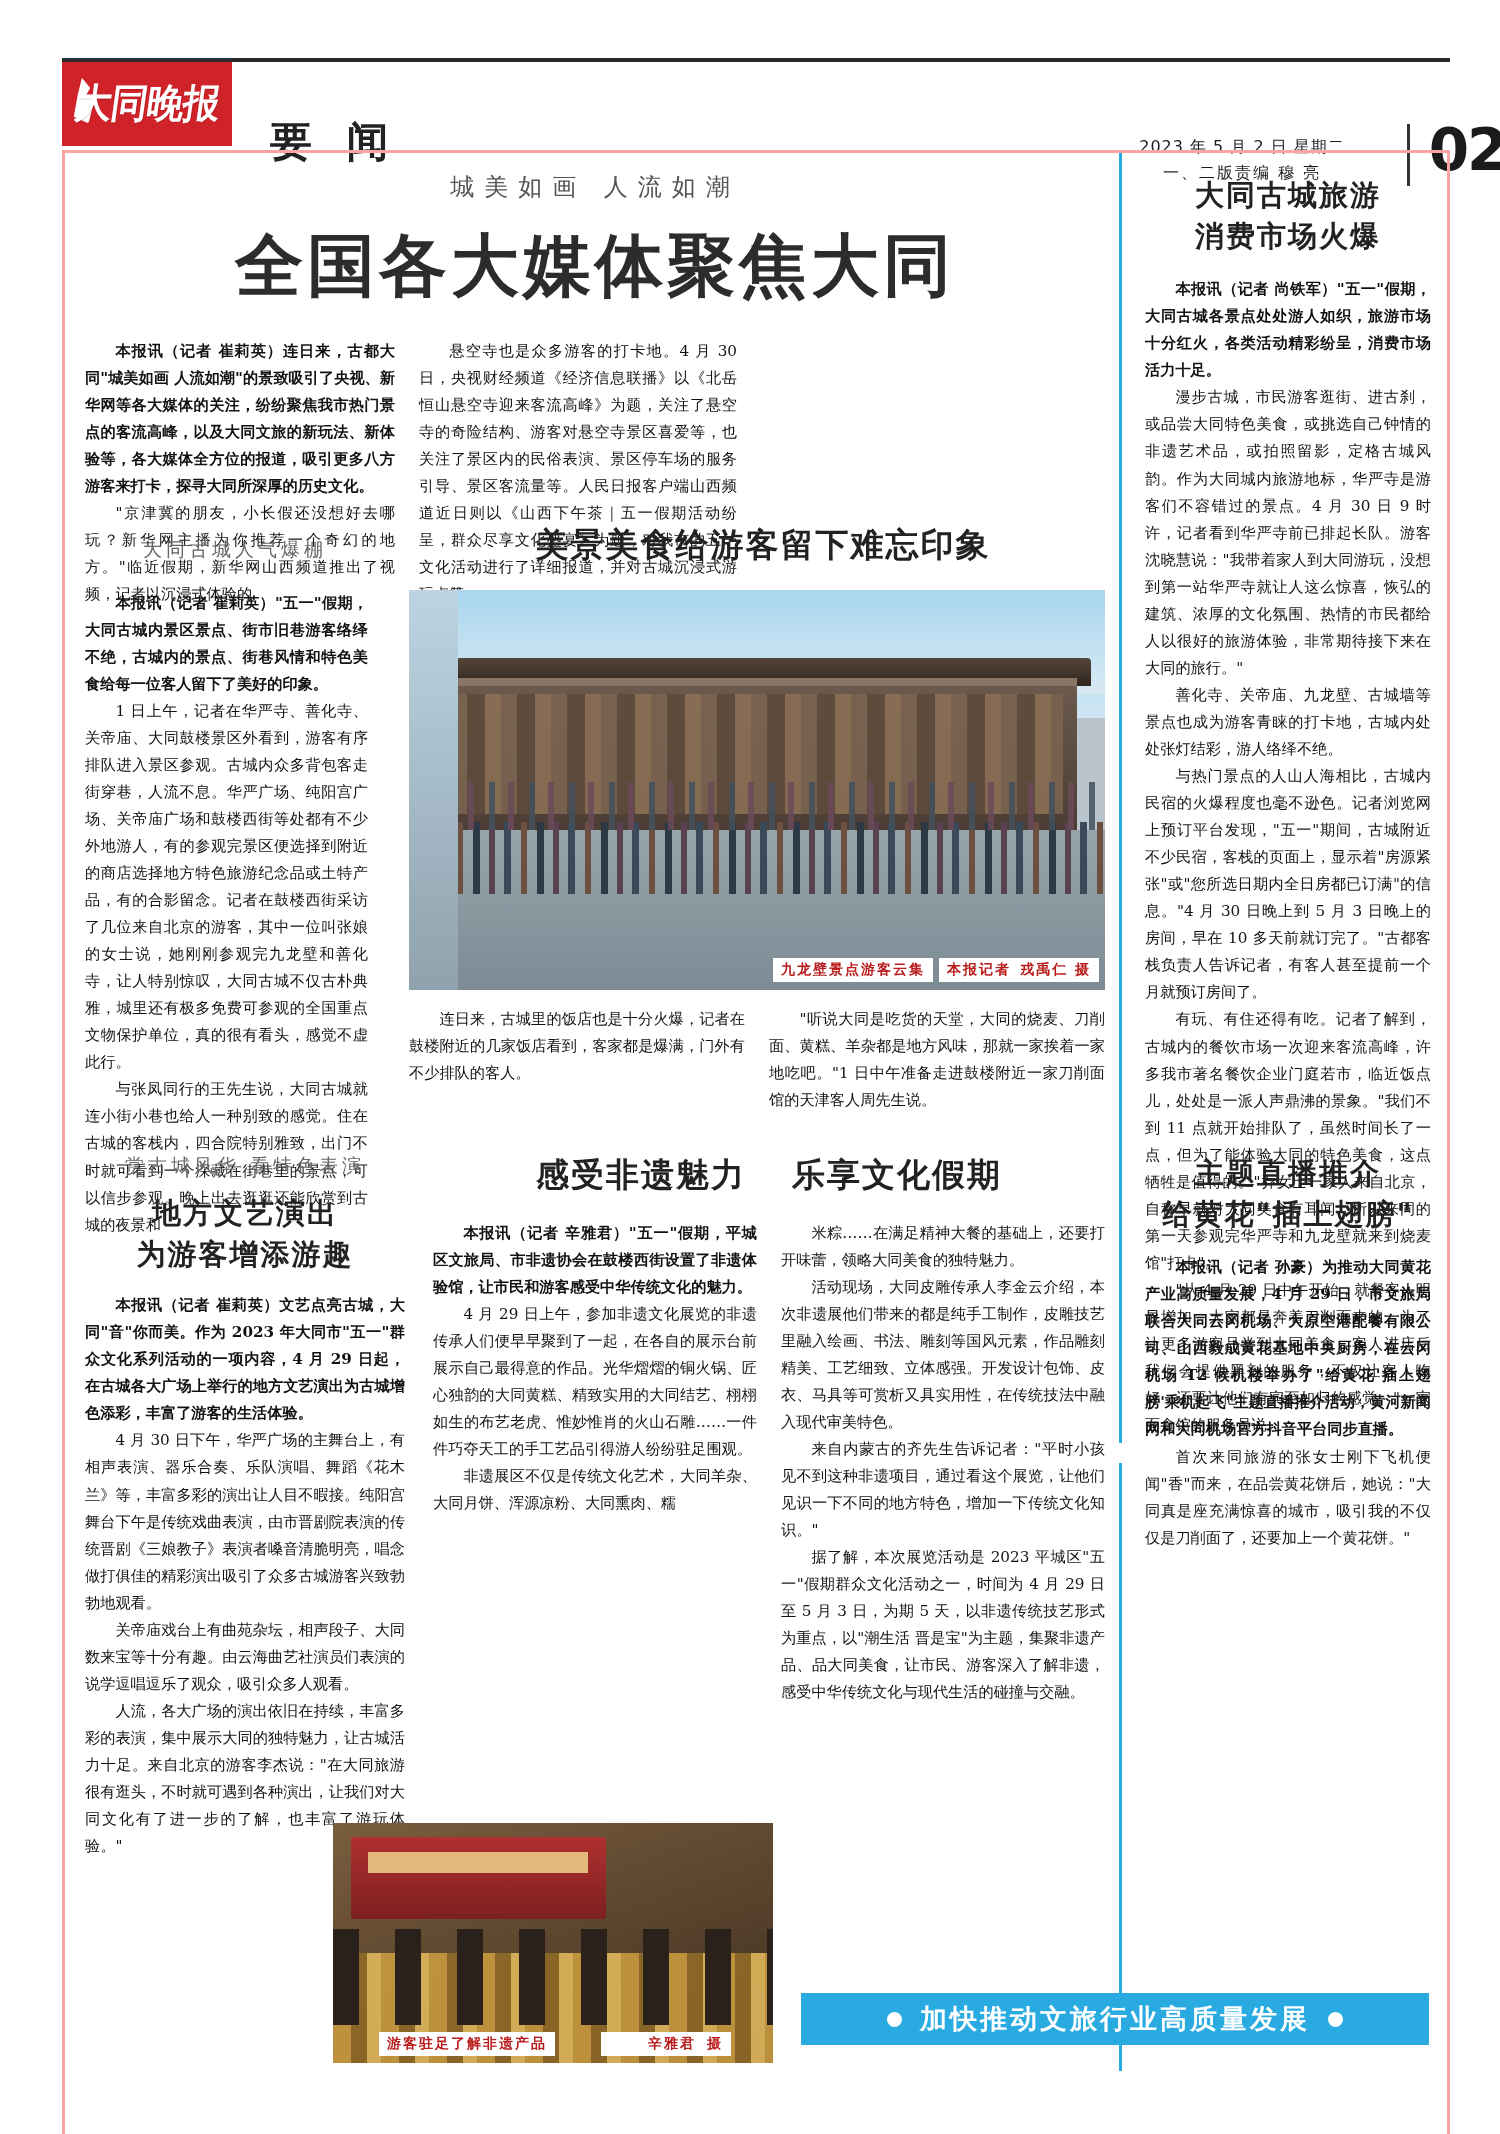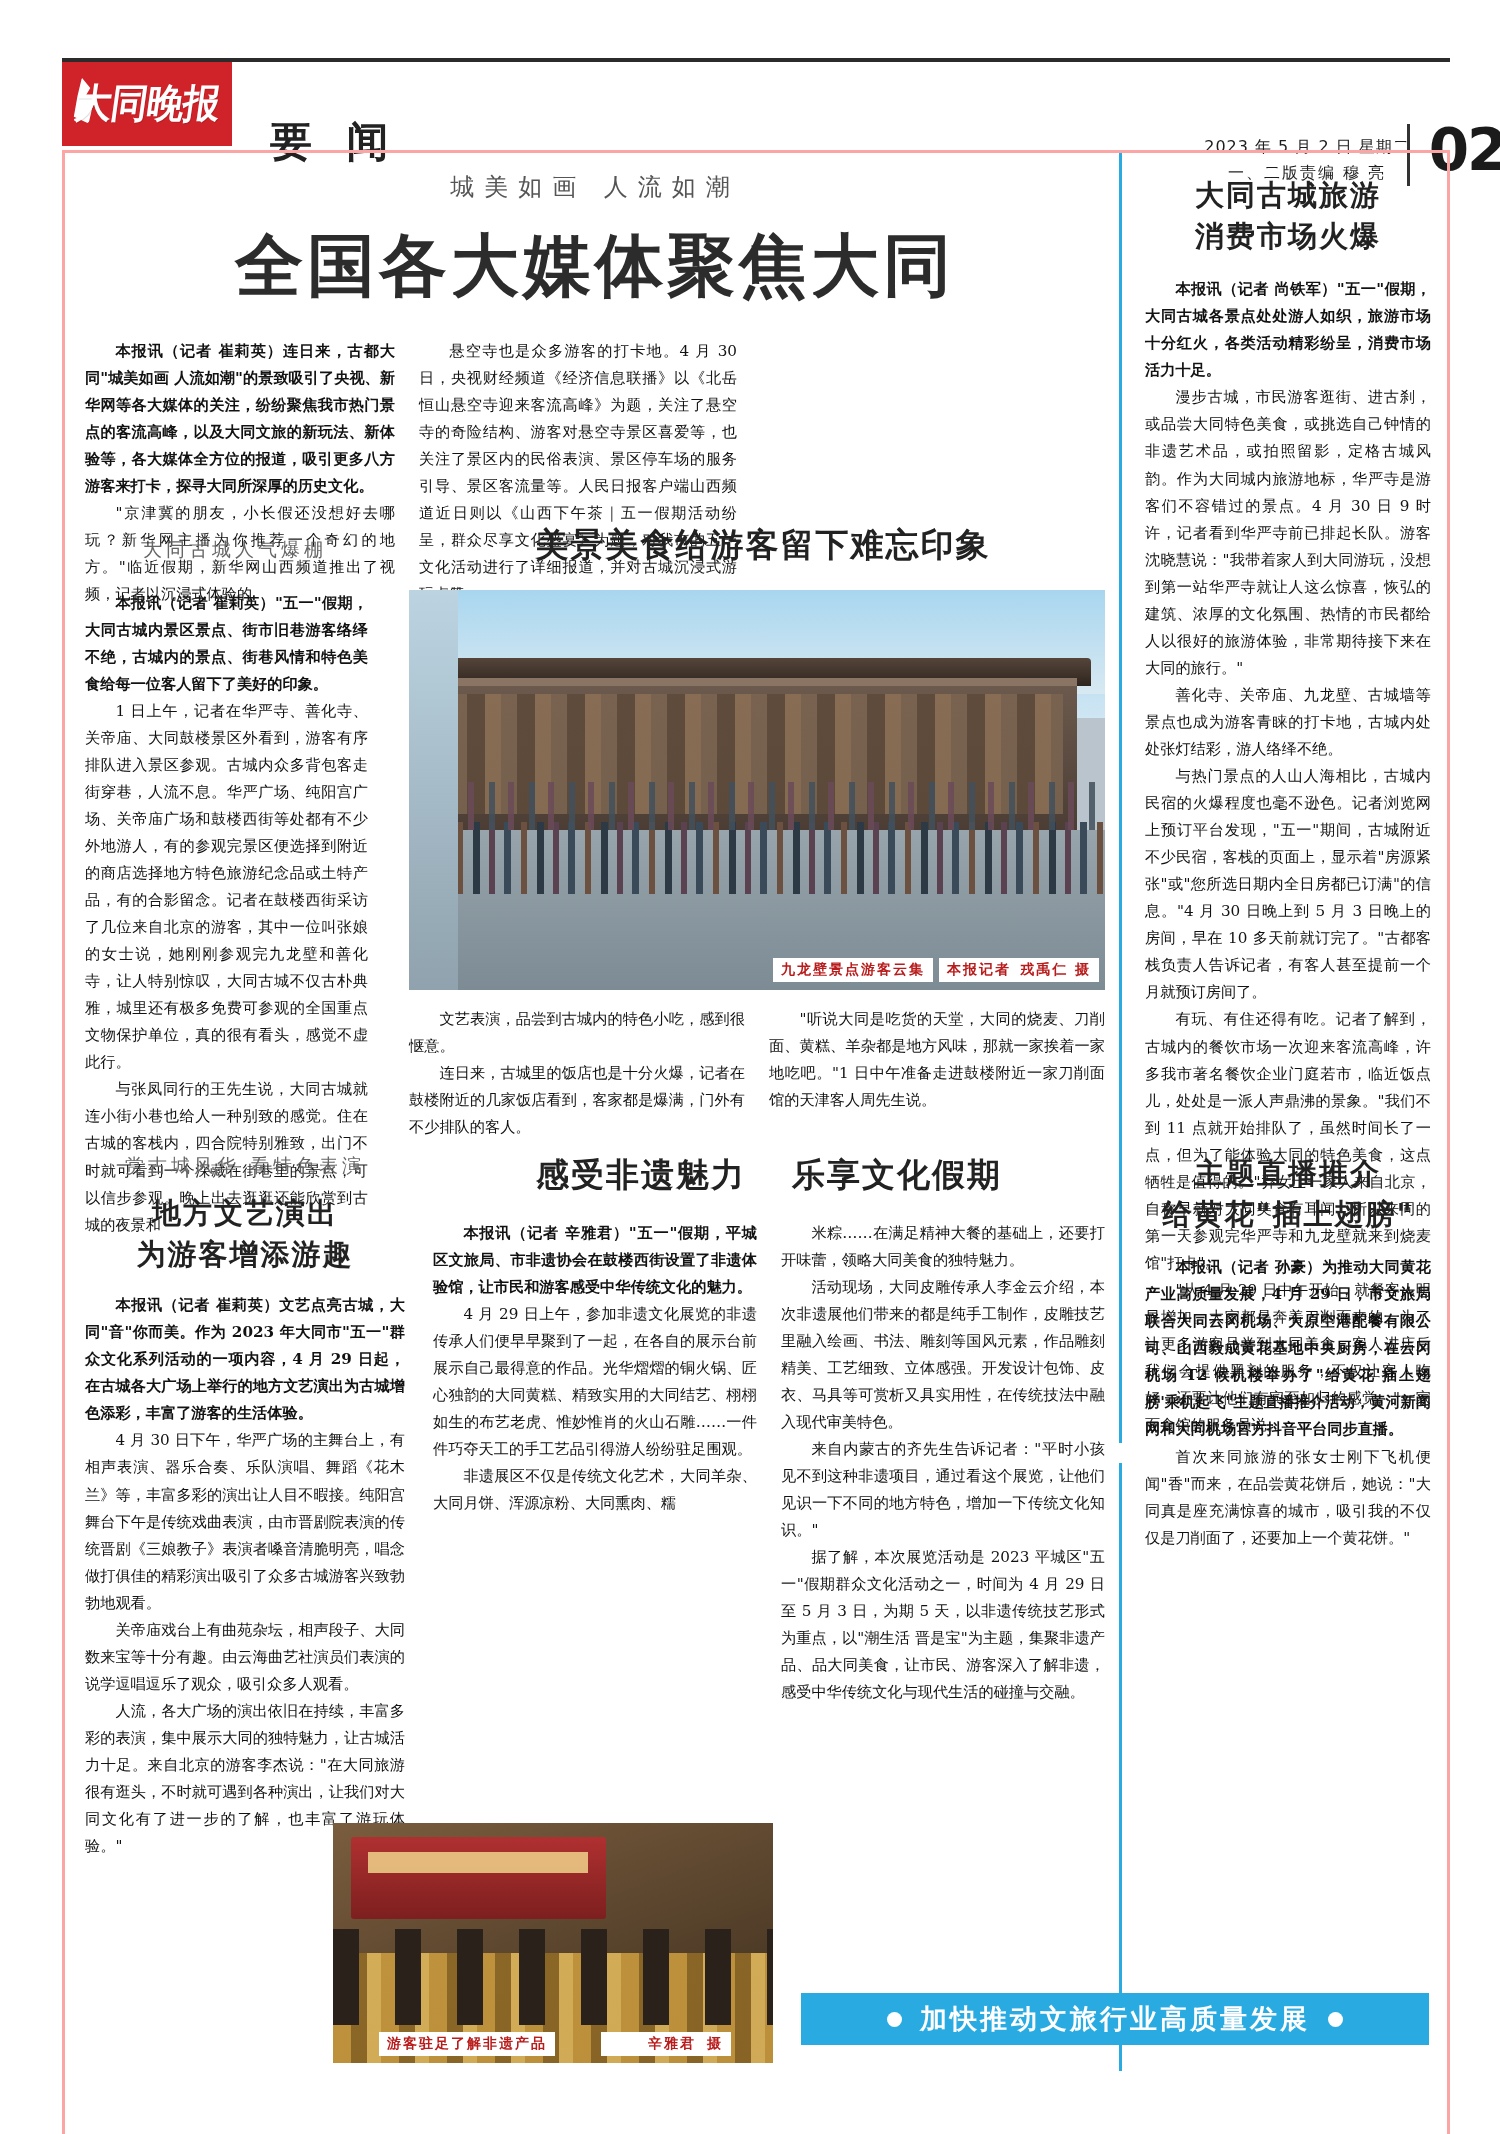--- a/index.html
+++ b/index.html
@@ -30,21 +30,21 @@
     background:#fff; border-radius: 60% 12% 55% 20%;
     transform: rotate(-14deg) skewX(-10deg);
     clip-path: polygon(48% 0%, 78% 26%, 58% 40%, 92% 48%, 62% 100%, 6% 78%, 26% 36%);
   }
   .section-name {
     position:absolute; left:208px; top:56px;
     font-family:"DejaVu Serif","Liberation Serif",serif;
     font-size:42px; font-weight:bold; color:#222; letter-spacing:10px;
   }
   .mast-meta {
-    position:absolute; left:1100px; top:76px; width:290px; text-align:center;
+    position:absolute; left:1035px; top:76px; width:290px; text-align:center;
     font-size:16px; color:#1d1d1d; line-height:1.65; letter-spacing:1px;
   }
   .mast-meta .l2 { letter-spacing:2px; }
   .mast-divider { position:absolute; left:1345px; top:66px; width:3px; height:62px; background:#333; }
   .page-num {
     position:absolute; left:1360px; top:58px; width:90px; text-align:center;
     font-family:"DejaVu Sans","Liberation Sans",sans-serif;
     font-size:58px; font-weight:bold; color:#1b1b1b; letter-spacing:-2px;
   }
 
@@ -203,21 +203,20 @@
             <div style="position:absolute;left:0;top:0;width:7%;height:100%;
                         background:linear-gradient(#bcd4e2,#8fa2ad);"></div>
 
             <div class="cap" style="right:172px; bottom:8px;">九龙壁景点游客云集</div>
             <div class="cap" style="right:86px; bottom:8px;">本报记者</div>
             <div class="cap" style="right:6px; bottom:8px;">戎禹仁  摄</div>
           </div>
 
           <div style="display:flex; gap:24px; margin-top:16px;">
             <div style="width:336px;" class="body">
-              <p>文艺表演，品尝到古城内的特色小吃，感到很惬意。</p>
               <p>连日来，古城里的饭店也是十分火爆，记者在鼓楼附近的几家饭店看到，客家都是爆满，门外有不少排队的客人。</p>
             </div>
             <div style="width:336px;" class="body">
               <p>"听说大同是吃货的天堂，大同的烧麦、刀削面、黄糕、羊杂都是地方风味，那就一家挨着一家地吃吧。"1 日中午准备走进鼓楼附近一家刀削面馆的天津客人周先生说。</p>
             </div>
           </div>
 
         </div>
       </div>
     </div>

